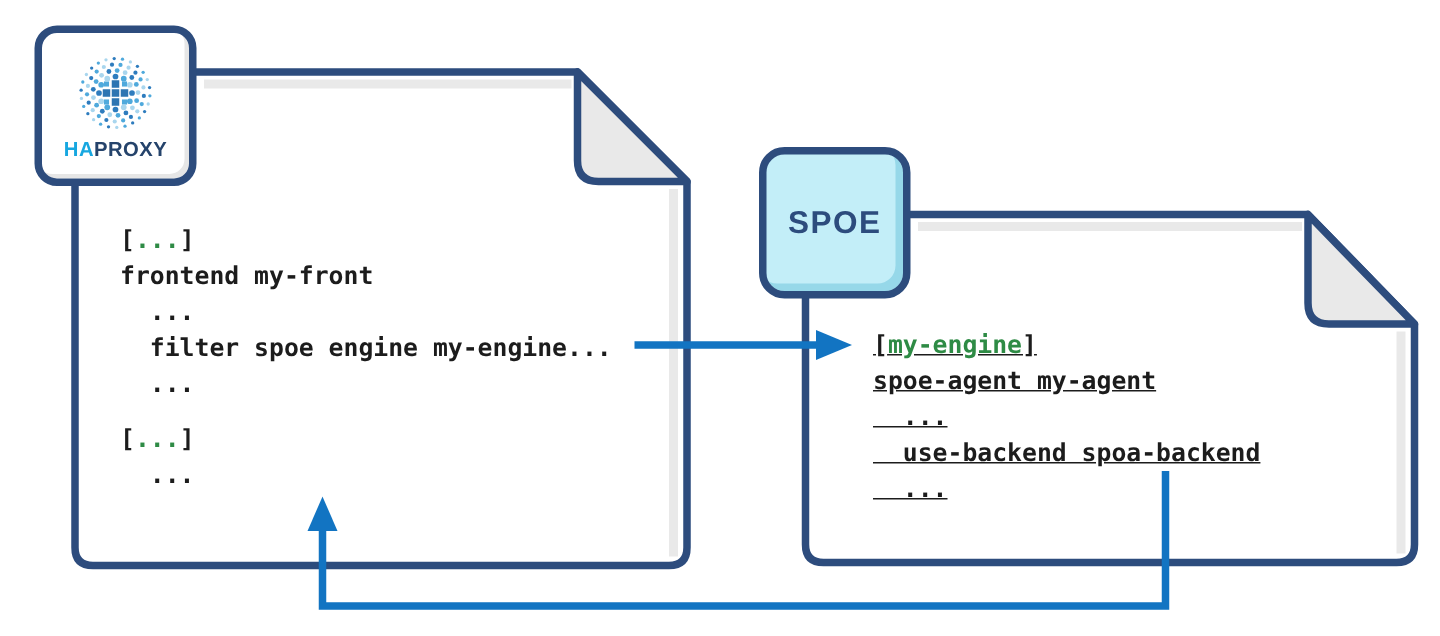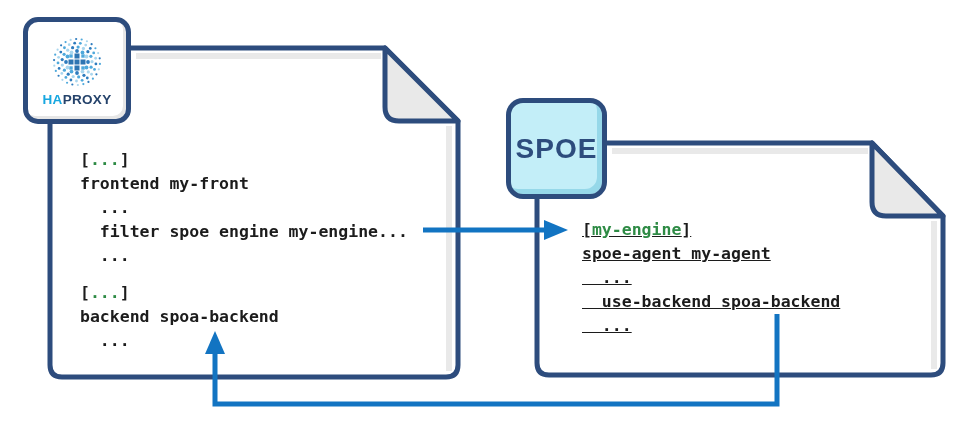--- a/index.html
+++ b/index.html
@@ -28,21 +28,21 @@
     font-size:13.5px;letter-spacing:.3px;line-height:1;white-space:nowrap;
   }
   .haproxy-word .ha{color:#17a7e0;}
   .haproxy-word .proxy{color:#25436b;}
   .badge-spoe{
     left:506px;top:98px;width:101px;height:101px;background:#c3eef8;
     border:5px solid var(--navy);border-radius:17px;
     box-shadow:inset -5px -5px 0 #96d8e9;
     display:flex;align-items:center;justify-content:center;
     color:var(--navy);font-family:"Liberation Sans",sans-serif;
-    font-weight:bold;font-size:28px;letter-spacing:1px;
+    font-weight:bold;font-size:21px;letter-spacing:1px;
   }
 
   
   .code{
     position:absolute;z-index:2;white-space:pre;
     font-family:"DejaVu Sans Mono",monospace;font-weight:700;
     font-size:16.5px;line-height:24px;color:var(--code);
   }
   .code-left-top{left:80px;top:148px;}
   .code-left-bottom{left:80px;top:281px;}
@@ -173,16 +173,16 @@
     <div class="haproxy-word">
       <span class="ha">HA</span><span class="proxy">PROXY</span>
     </div>
   </div>
 
   <div class="badge badge-spoe">
     <span>SPOE</span>
   </div>
 
   <div class="code code-left-top"><div class="code-line"><span class="seg-plain">[</span><span class="seg-green">...</span><span class="seg-plain">]</span></div><div class="code-line"><span class="seg-plain">frontend my-front</span></div><div class="code-line"><span class="seg-plain">  ...</span></div><div class="code-line"><span class="seg-plain">  filter spoe engine my-engine...</span></div><div class="code-line"><span class="seg-plain">  ...</span></div></div>
-  <div class="code code-left-bottom"><div class="code-line"><span class="seg-plain">[</span><span class="seg-green">...</span><span class="seg-plain">]</span></div><div class="code-line"><span class="seg-plain">backend spoa-backend</span></div><div class="code-line"><span class="seg-plain">  ...</span></div></div>
+  <div class="code code-left-bottom"><div class="code-line"><span class="seg-plain">[</span><span class="seg-green">...</span><span class="seg-plain">]</span></div><div class="code-line"><span class="seg-plain">  ...</span></div></div>
   <div class="code code-right"><div class="code-line"><span class="seg-plain">[</span><span class="seg-green">my-engine</span><span class="seg-plain">]</span></div><div class="code-line"><span class="seg-plain">spoe-agent my-agent</span></div><div class="code-line"><span class="seg-plain">  ...</span></div><div class="code-line"><span class="seg-plain">  use-backend spoa-backend</span></div><div class="code-line"><span class="seg-plain">  ...</span></div></div>
 
 </div>
 
 </body></html>

